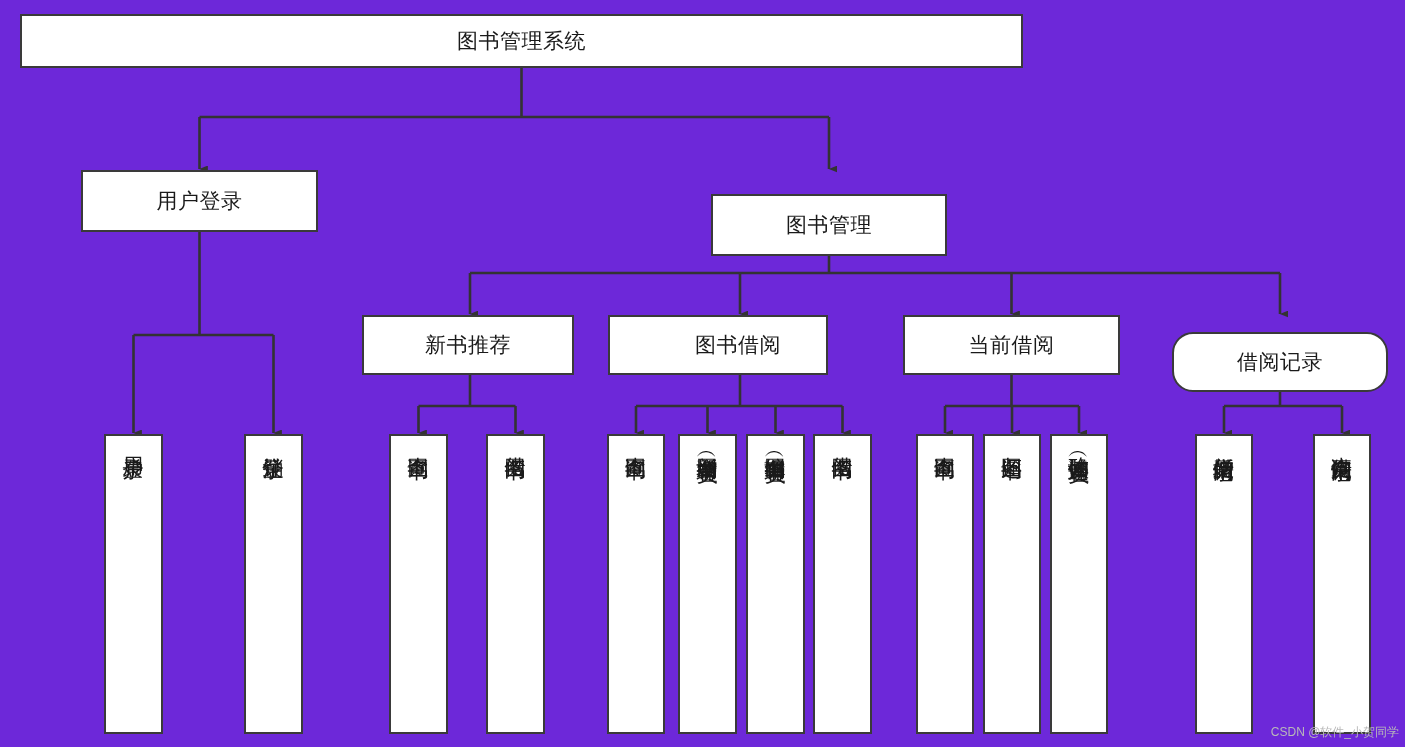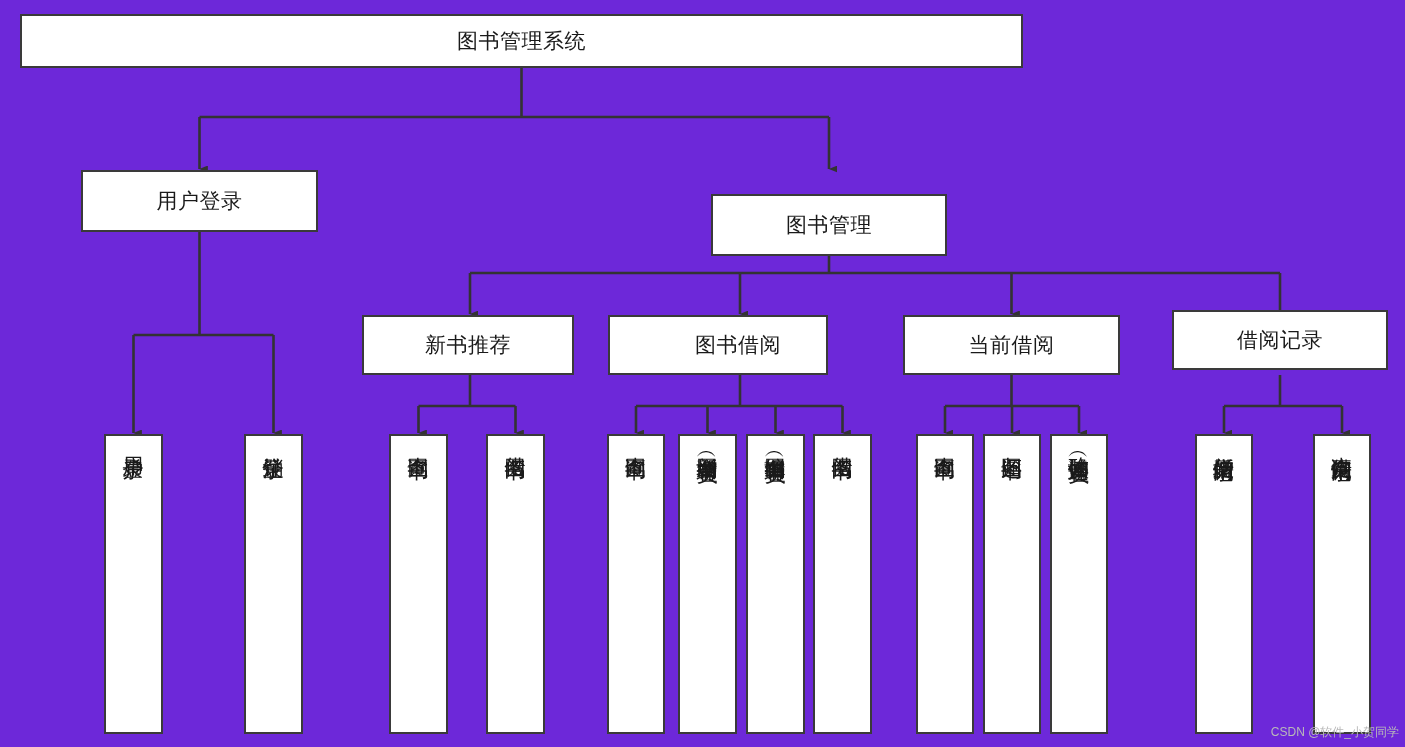--- a/index.html
+++ b/index.html
@@ -126,21 +126,21 @@
       </div>
       <div class="node h" id="node-newbook" style="left: 362px; top: 315px; width: 212px; height: 60px; border-color: rgb(58, 58, 58); background: rgb(255, 255, 255); color: rgb(26, 26, 26);">
         <span class="label">新书推荐</span>
       </div>
       <div class="node h" id="node-borrow" style="left: 608px; top: 315px; width: 220px; height: 60px; border-color: rgb(58, 58, 58); background: rgb(255, 255, 255); color: rgb(26, 26, 26); padding-left: 40px;">
         <span class="label">图书借阅</span>
       </div>
       <div class="node h" id="node-current" style="left: 903px; top: 315px; width: 217px; height: 60px; border-color: rgb(58, 58, 58); background: rgb(255, 255, 255); color: rgb(26, 26, 26);">
         <span class="label">当前借阅</span>
       </div>
-      <div class="node h" id="node-records" style="left: 1172px; top: 310px; width: 216px; height: 60px; border-color: rgb(58, 58, 58); background: rgb(255, 255, 255); color: rgb(26, 26, 26);">
+      <div class="node h" id="node-records" style="left: 1172px; top: 332px; width: 216px; height: 60px; border-color: rgb(58, 58, 58); background: rgb(255, 255, 255); color: rgb(26, 26, 26); border-radius: 21px;">
         <span class="label">借阅记录</span>
       </div>
       <div class="node v" id="node-leaf-user-login" style="left: 104px; top: 434px; width: 59px; height: 300px; border-color: rgb(58, 58, 58); background: rgb(255, 255, 255); color: rgb(26, 26, 26);">
         <span class="label">用户登录</span>
       </div>
       <div class="node v" id="node-leaf-user-logout" style="left: 244px; top: 434px; width: 59px; height: 300px; border-color: rgb(58, 58, 58); background: rgb(255, 255, 255); color: rgb(26, 26, 26);">
         <span class="label">注销登录</span>
       </div>
       <div class="node v" id="node-leaf-nb-query" style="left: 389px; top: 434px; width: 59px; height: 300px; border-color: rgb(58, 58, 58); background: rgb(255, 255, 255); color: rgb(26, 26, 26);">
         <span class="label">查询图书</span>

